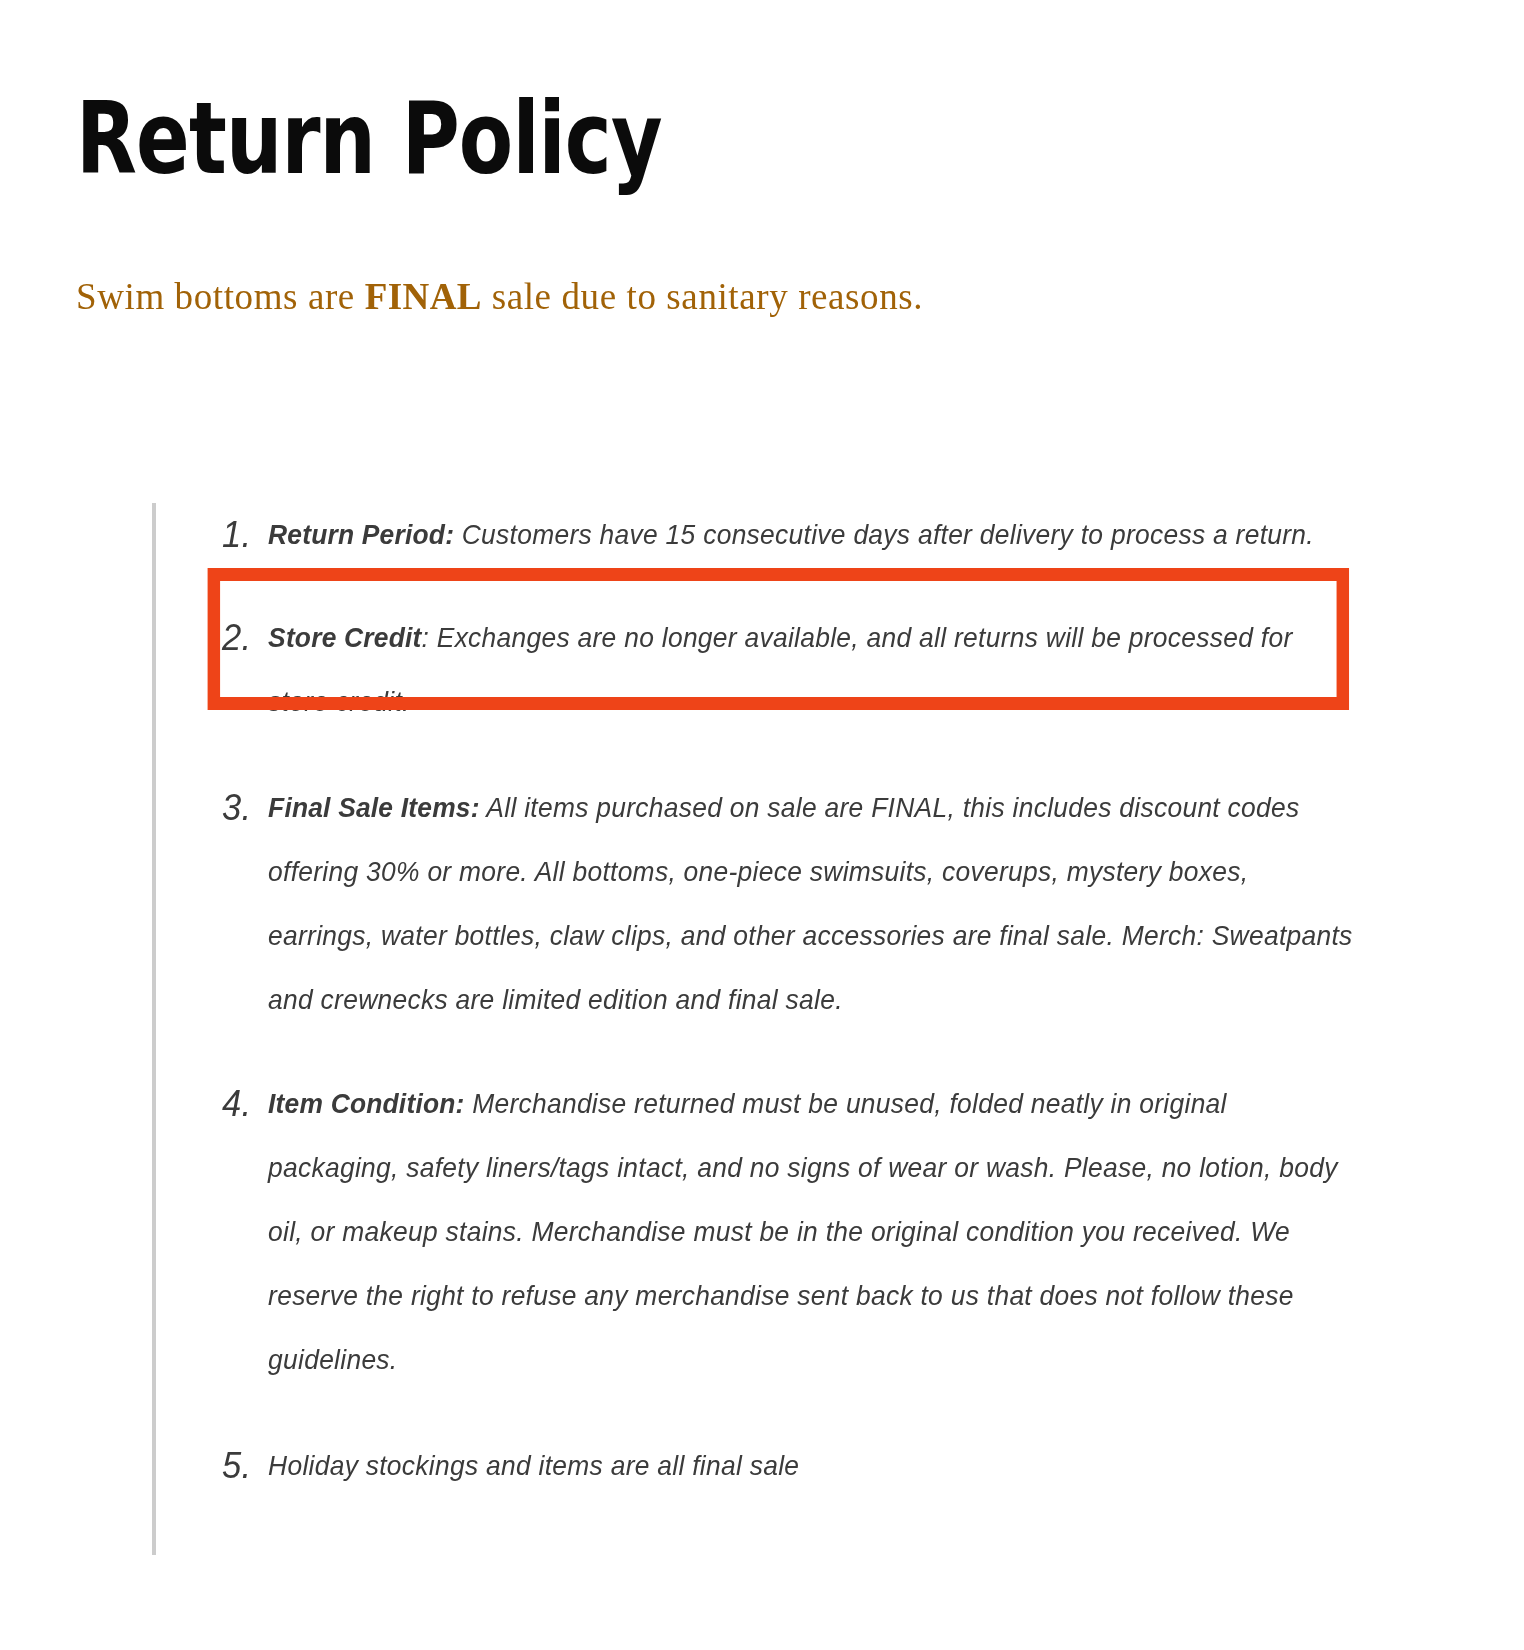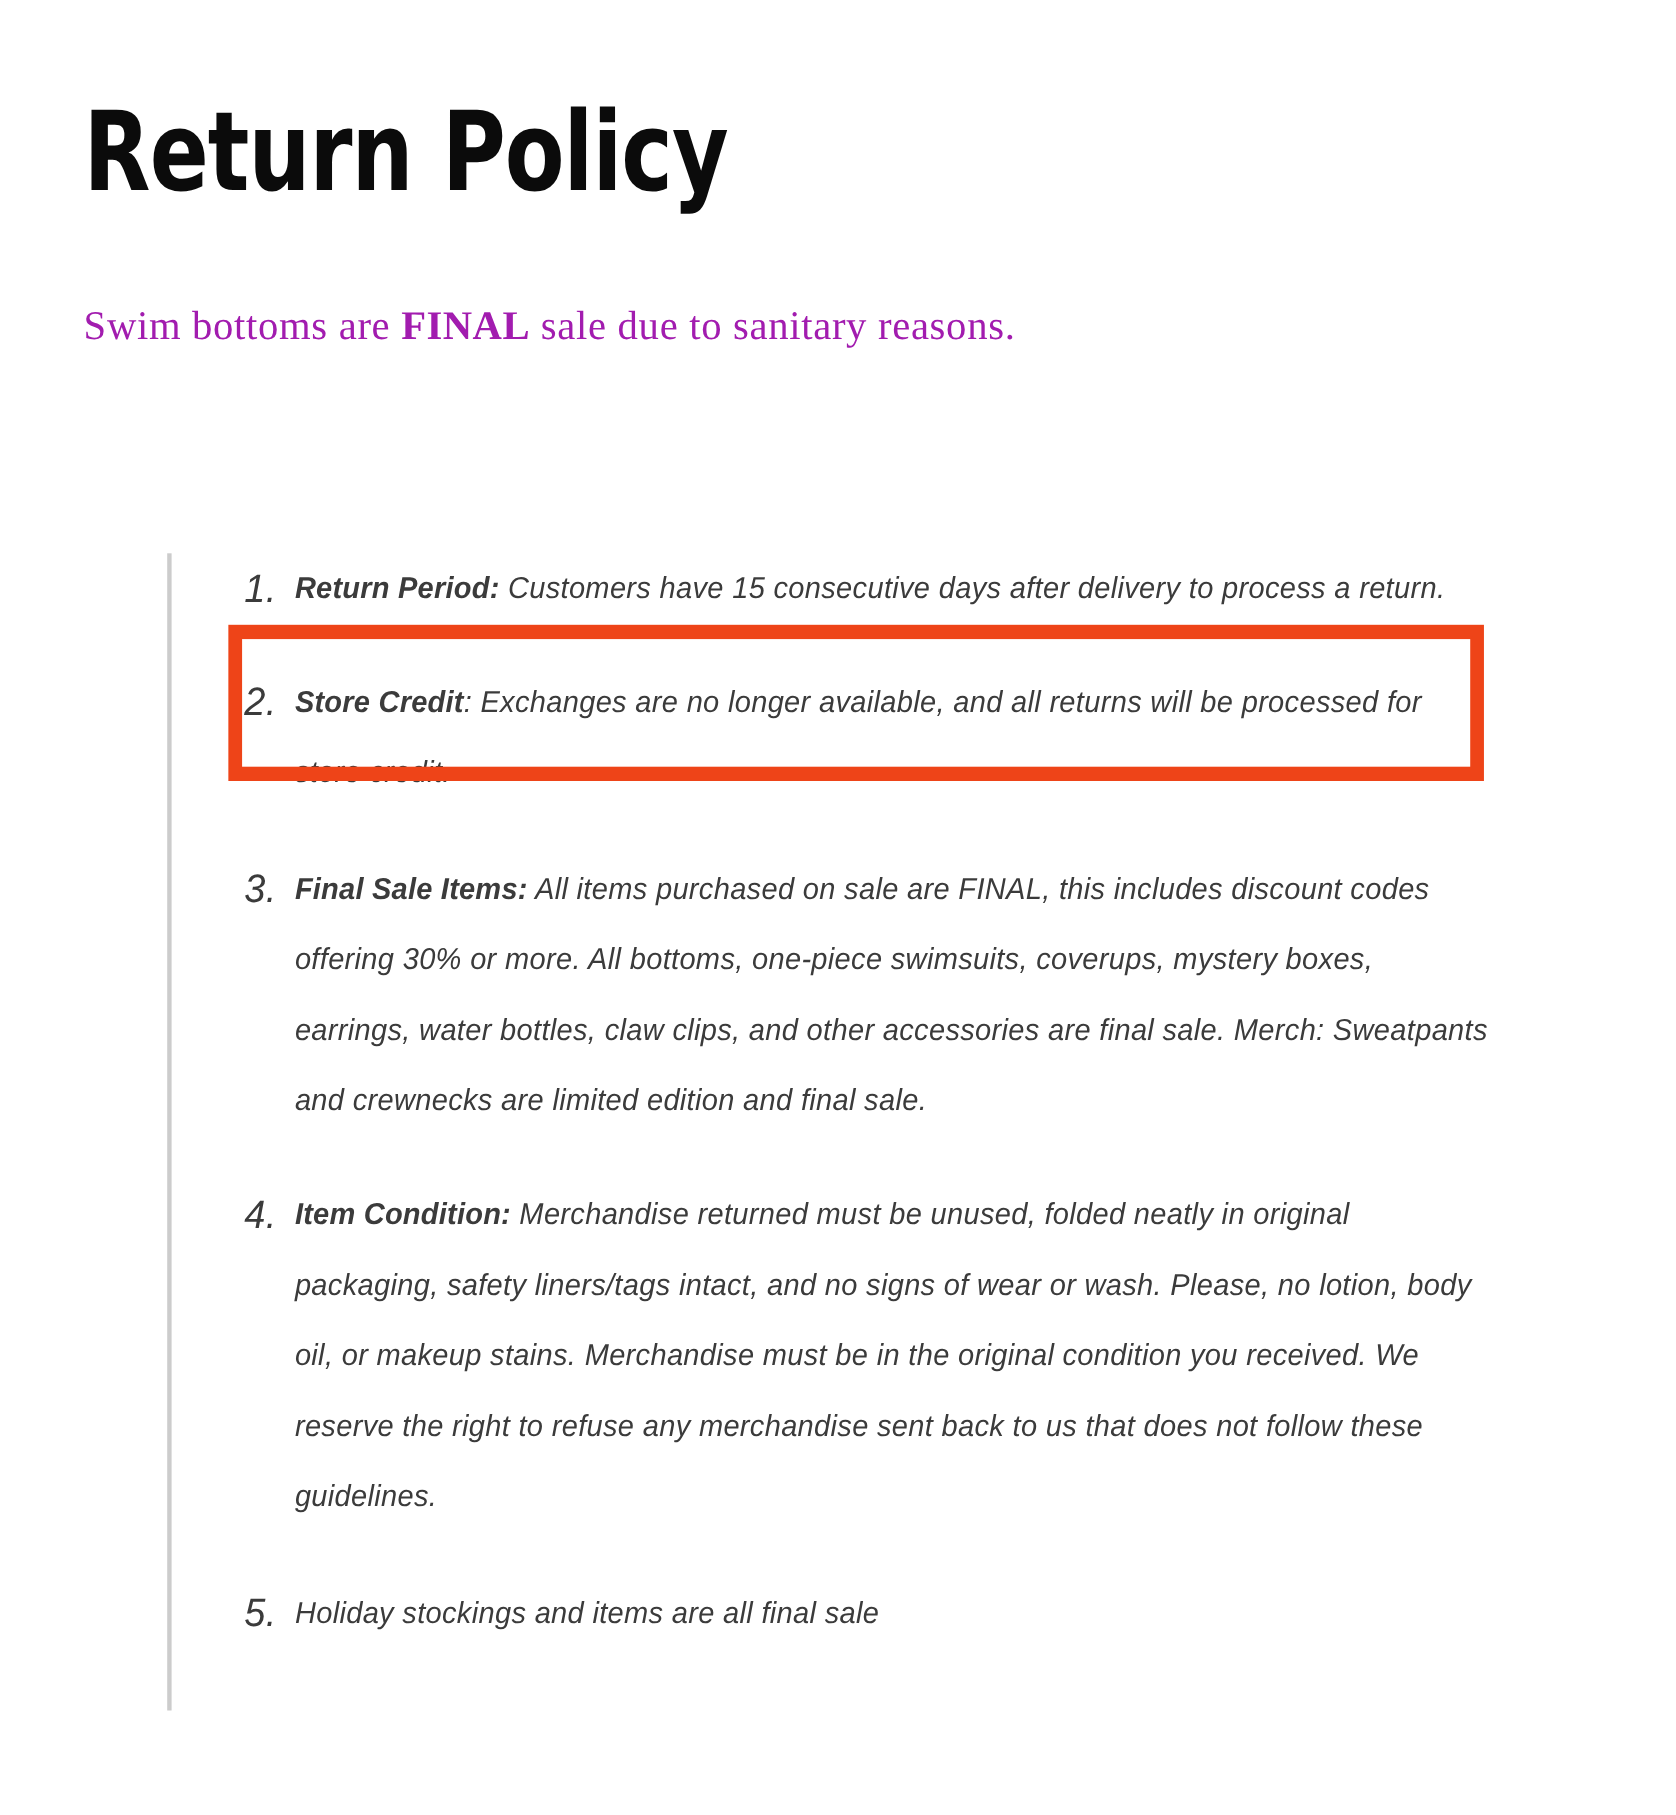--- a/index.html
+++ b/index.html
@@ -33,21 +33,21 @@
   }
 
   
   .subtitle {
     position: absolute;
     left: 76px;
     top: 236px;
     font-family: "Liberation Serif", "DejaVu Serif", serif;
     font-size: 37px;
     line-height: 1.3;
-    color: #a21caf;
+    color: #a16207;
     letter-spacing: 0.6px;
     white-space: nowrap;
   }
   .subtitle b {
     font-weight: 700;
     letter-spacing: 0.4px;
   }
 
   
   .list-region {

